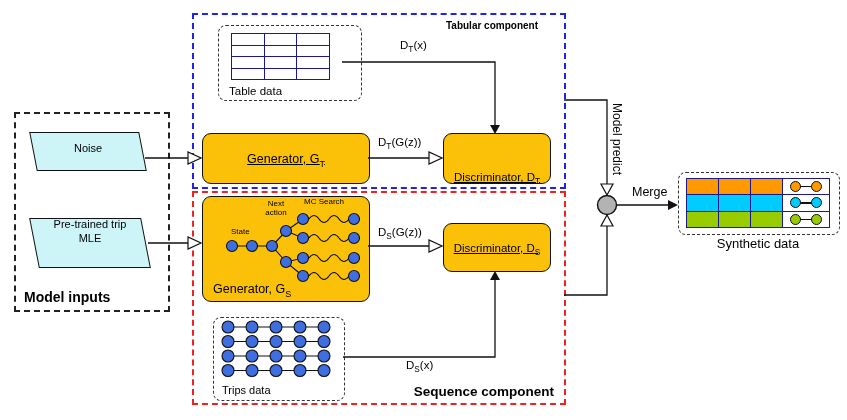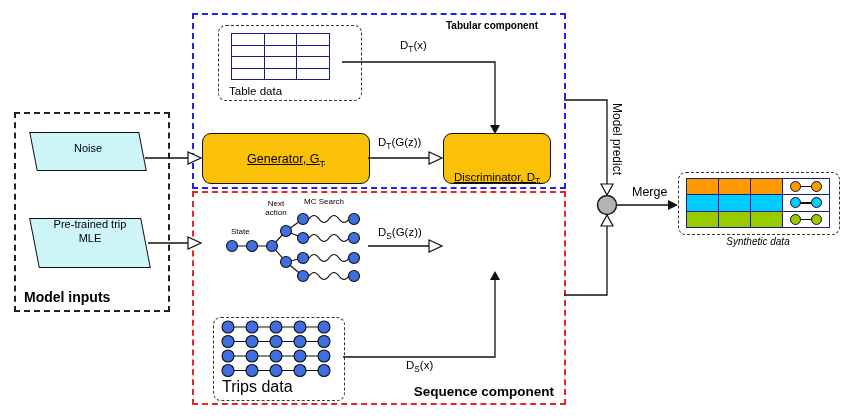--- a/index.html
+++ b/index.html
@@ -39,21 +39,21 @@
 
   
   .databox { position:absolute; border:1.4px dashed #333; border-radius:8px; background:#fff; }
   .box-tabledata { left:218px; top:25px; width:122px; height:74px;padding-left:20px; }
   .td-label { position:absolute; left:10px; bottom:3px; font-size:11.5px; }
   .table-grid { position:absolute; left:12px; top:7px; width:97px; height:45px;
     display:grid; grid-template-columns:repeat(3,1fr); grid-template-rows:repeat(4,1fr);
     gap:1px; background:var(--table-navy,#1A1A8C); border:1.5px solid var(--table-navy,#1A1A8C); }
   .table-grid div { background:#fff; }
   .box-trips { left:213px; top:317px; width:130px; height:82px; }
-  .trips-label { position:absolute; left:8px; bottom:4px; font-size:16px; }
+  .trips-label { position:absolute; left:8px; bottom:4px; font-size:11px; }
   .box-synthetic { left:678px; top:172px; width:160px; height:61px; }
   .syn-table { position:absolute; left:7px; top:5px; width:142px; height:48px;
     display:grid; grid-template-columns:31px 31px 31px 1fr; grid-template-rows:repeat(3,1fr);
     gap:1px; background:var(--table-navy,#1A1A8C); border:1.6px solid var(--table-navy,#1A1A8C); }
   .c-orange { background:var(--row-orange,#FF9900); }
   .c-cyan { background:var(--row-cyan,#00CCFF); }
   .c-green { background:var(--row-green,#99CC00); }
   .pair { background:#fff; display:flex; align-items:center; justify-content:center; }
   .dot { width:11px; height:11px; border-radius:50%; border:1.1px solid #111; box-sizing:border-box; }
   .dot.d-orange { background:var(--row-orange,#FF9900); }
@@ -62,21 +62,21 @@
   .link { width:12px; height:1.4px; background:#111; margin:0 -1px; }
 
   
   .mathlbl { position:absolute; font-size:11.5px; }
   .lbl-dtx { left:400px; top:39px; }
   .lbl-dtgz { left:378px; top:136px; }
   .lbl-dsgz { left:378px; top:226px; }
   .lbl-dsx { left:406px; top:359px; }
   .lbl-model-predict { position:absolute; left:610px; top:103px; height:96px; writing-mode:vertical-rl; font-size:12px; }
   .lbl-merge { position:absolute; left:632px; top:185px; font-size:12.5px; }
-  .lbl-synthetic { position:absolute; left:678px; top:236px; width:160px; text-align:center; font-size:10px;font-style:italic; }
+  .lbl-synthetic { position:absolute; left:678px; top:236px; width:160px; text-align:center; font-size:13px; }
   .tiny { position:absolute; font-size:8px; line-height:1.1; }
   .lbl-state { left:231px; top:228px; }
   .lbl-next-action { left:260px; top:200px; width:32px; text-align:center; }
   .lbl-mc { left:304px; top:198px; }
 
   
   .overlay { position:absolute; left:0; top:0; z-index:5; pointer-events:none; }
   .ln { stroke:#111; stroke-width:1.3; fill:none; }
   .fill-tri { fill:#111; stroke:none; }
   .open-tri { fill:#fff; stroke:#111; stroke-width:1.2; }
@@ -135,27 +135,33 @@
   </div>
 
   <div class="obox gen-gt">
     <span><span>Generator, G</span><sub>T</sub></span>
   </div>
 
   <div class="obox disc-dt">
     <span><span>Discriminator, D</span><sub>T</sub></span>
   </div>
 
+  <div class="obox gen-gs">
+    <div class="gs-label"><span>Generator, G</span><sub>S</sub></div>
+  </div>
   <div class="tiny lbl-state abs">State</div>
   <div class="tiny lbl-next-action abs">
     <div>Next</div>
     <div>action</div>
   </div>
   <div class="tiny lbl-mc abs">MC Search</div>
 
+  <div class="obox disc-ds">
+    <span><span>Discriminator, D</span><sub>S</sub></span>
+  </div>
 
   <div class="databox box-trips">
     <div class="trips-label">Trips data</div>
   </div>
 
   <div class="mathlbl lbl-dtx"><span>D</span><sub>T</sub><span>(x)</span></div>
   <div class="mathlbl lbl-dtgz"><span>D</span><sub>T</sub><span>(G(z))</span></div>
   <div class="mathlbl lbl-dsgz"><span>D</span><sub>S</sub><span>(G(z))</span></div>
   <div class="mathlbl lbl-dsx"><span>D</span><sub>S</sub><span>(x)</span></div>
 

